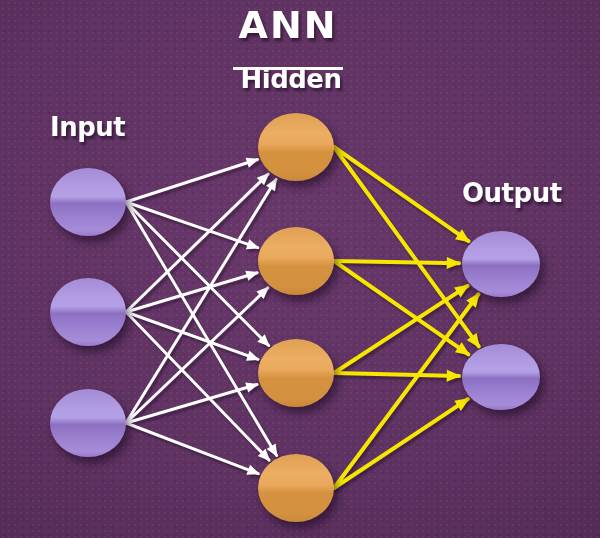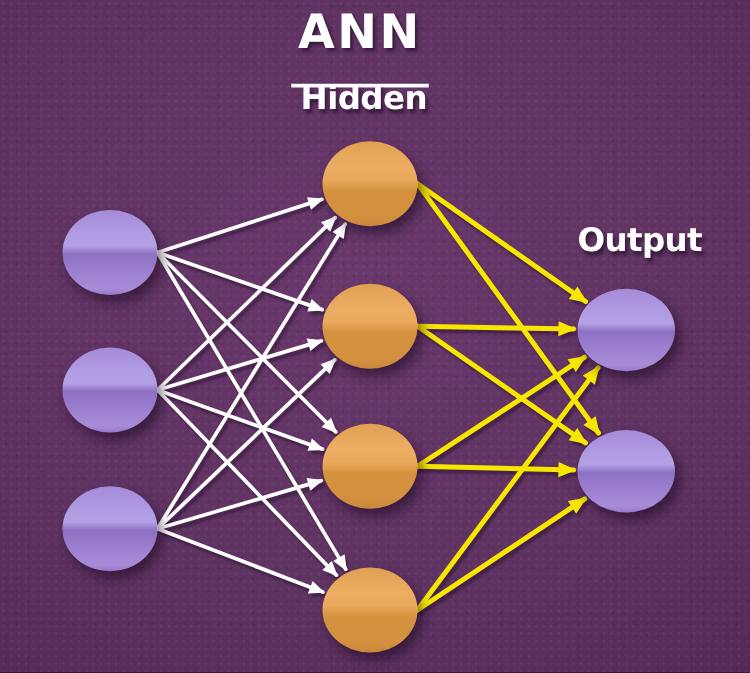--- a/index.html
+++ b/index.html
@@ -84,16 +84,17 @@
       <div class="node orange" style="left: 258px; top: 227px; width: 76px; height: 68px;"></div>
       <div class="node orange" style="left: 258px; top: 339px; width: 76px; height: 68px;"></div>
       <div class="node orange" style="left: 258px; top: 454px; width: 76px; height: 68px;"></div>
       <div class="node purple" style="left: 462px; top: 231px; width: 78px; height: 66px;"></div>
       <div class="node purple" style="left: 462px; top: 344px; width: 78px; height: 66px;"></div>
     </div>
 
   <div class="title-wrap">
     <span class="title">ANN</span>
   </div>
+  <div class="lbl input-lbl">Input</div>
   <div class="lbl hidden-lbl">Hidden</div>
   <div class="lbl output-lbl">Output</div>
 
 </div>
 
 </body></html>

